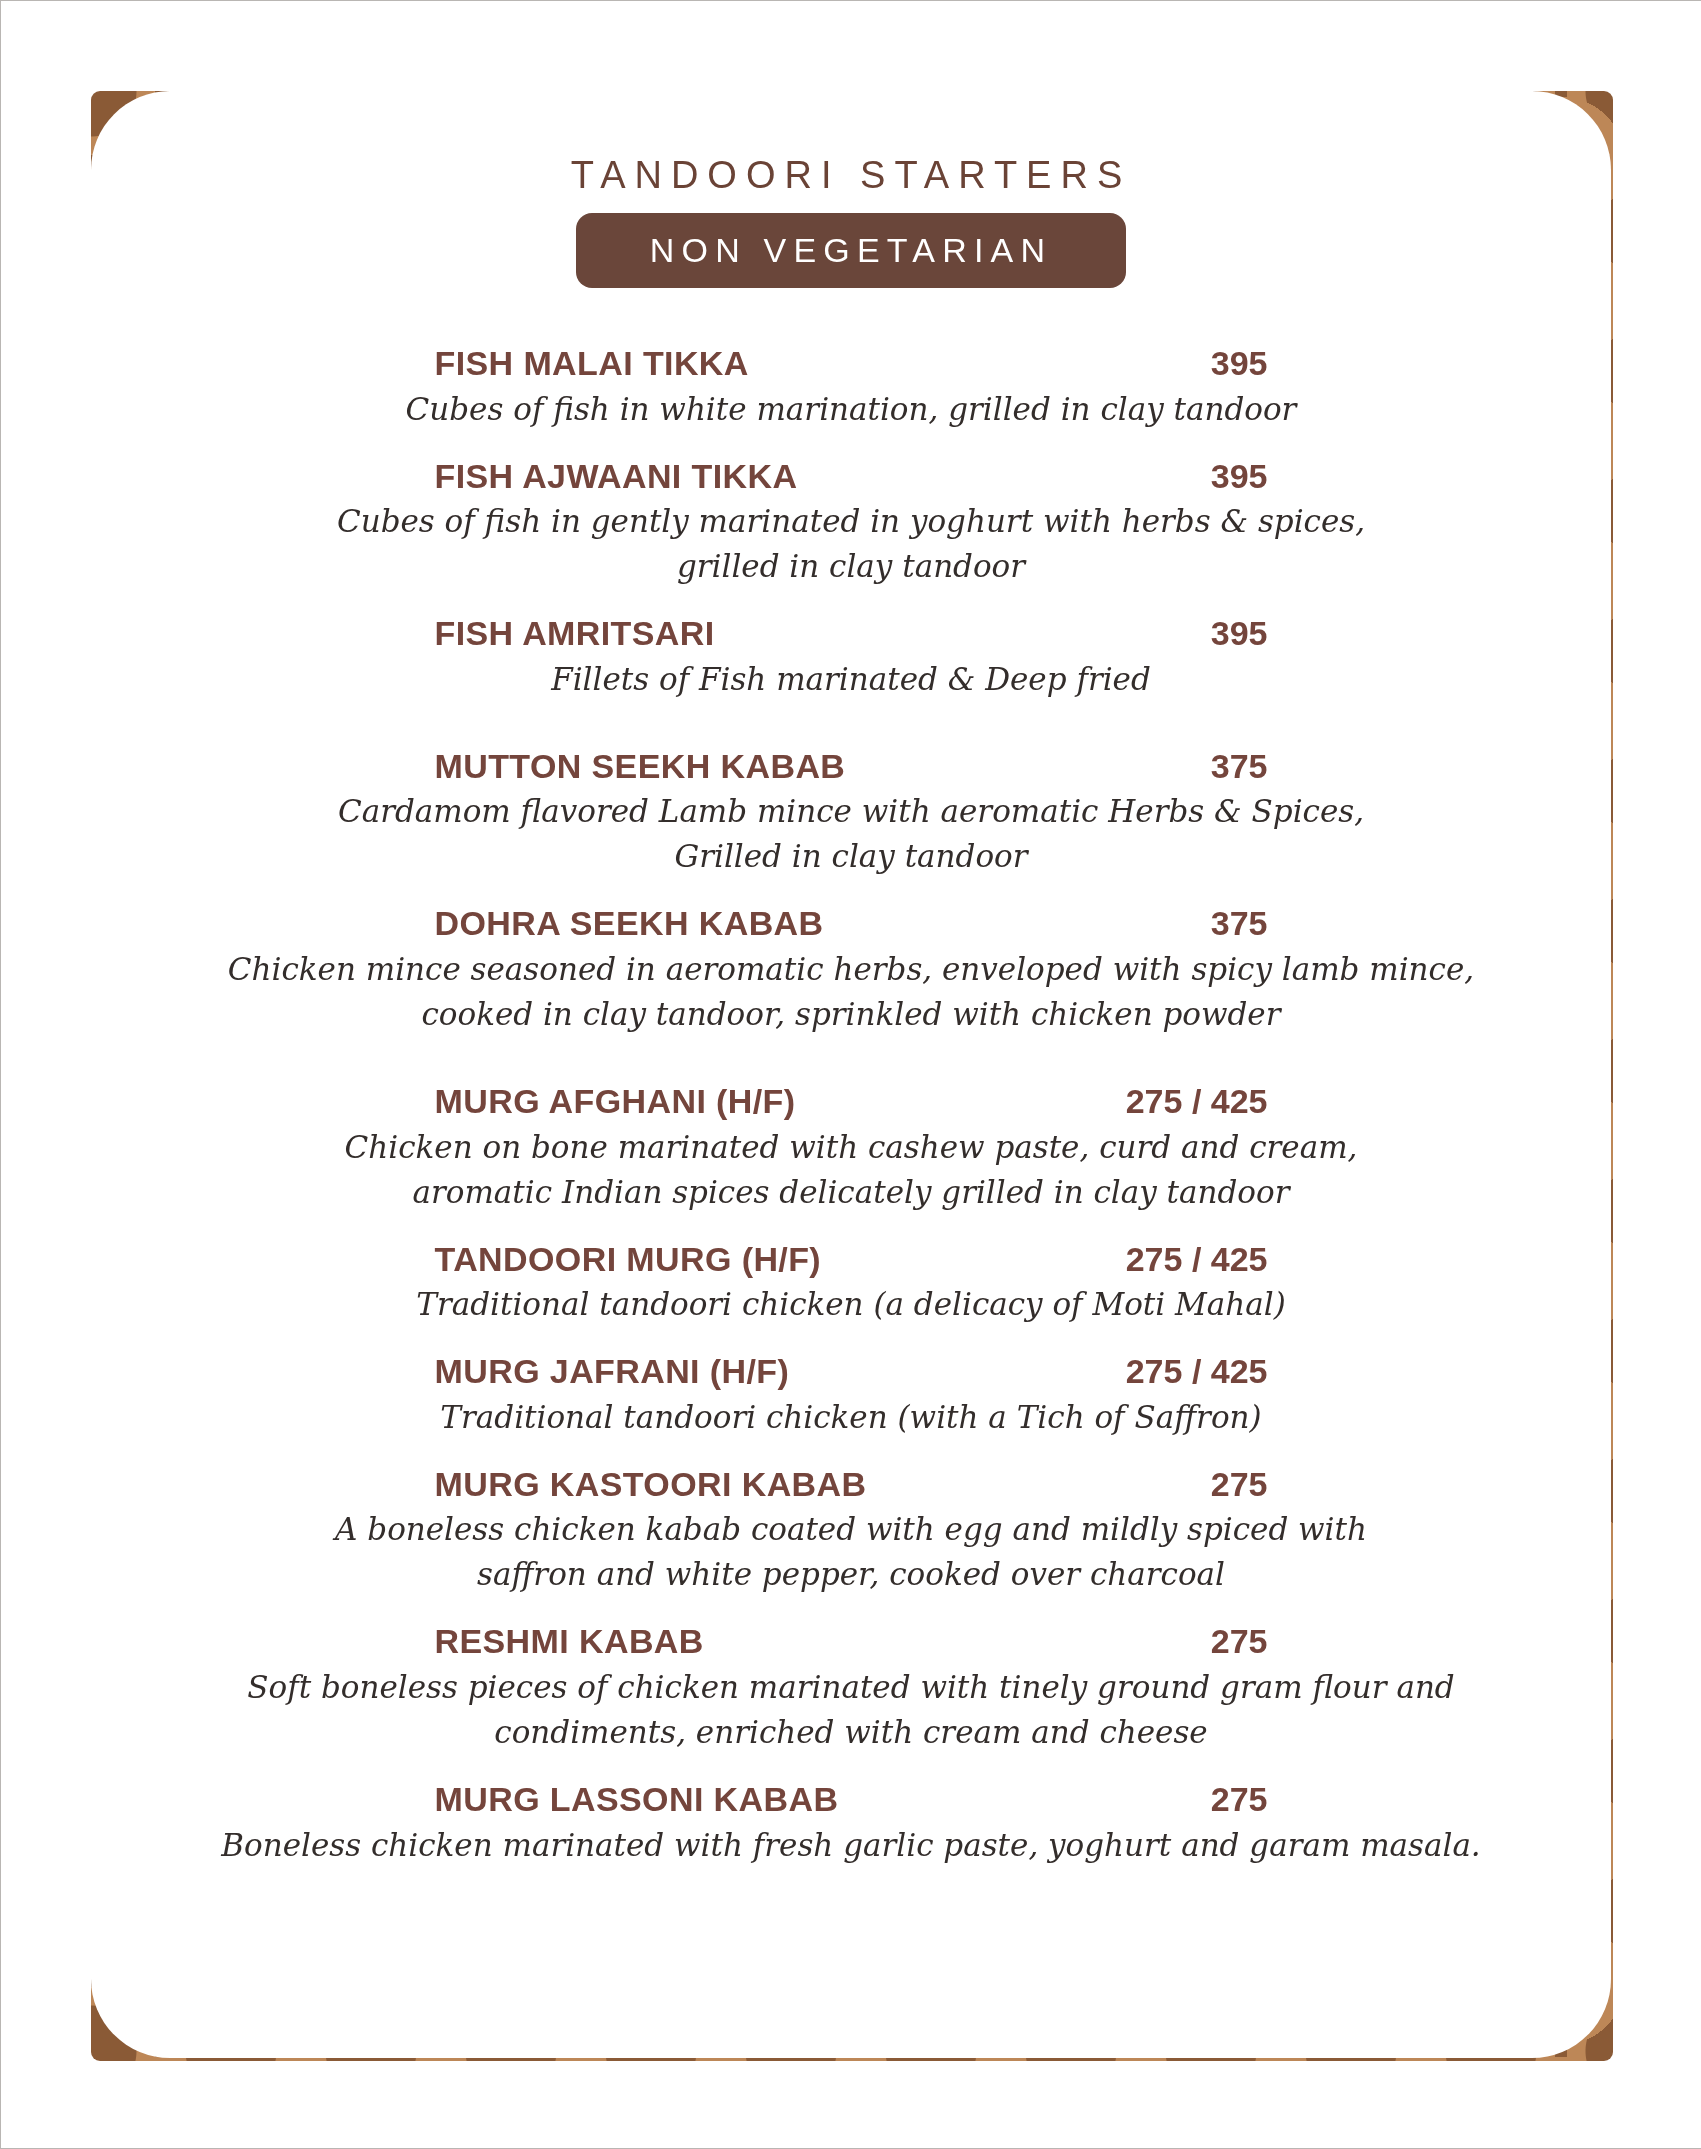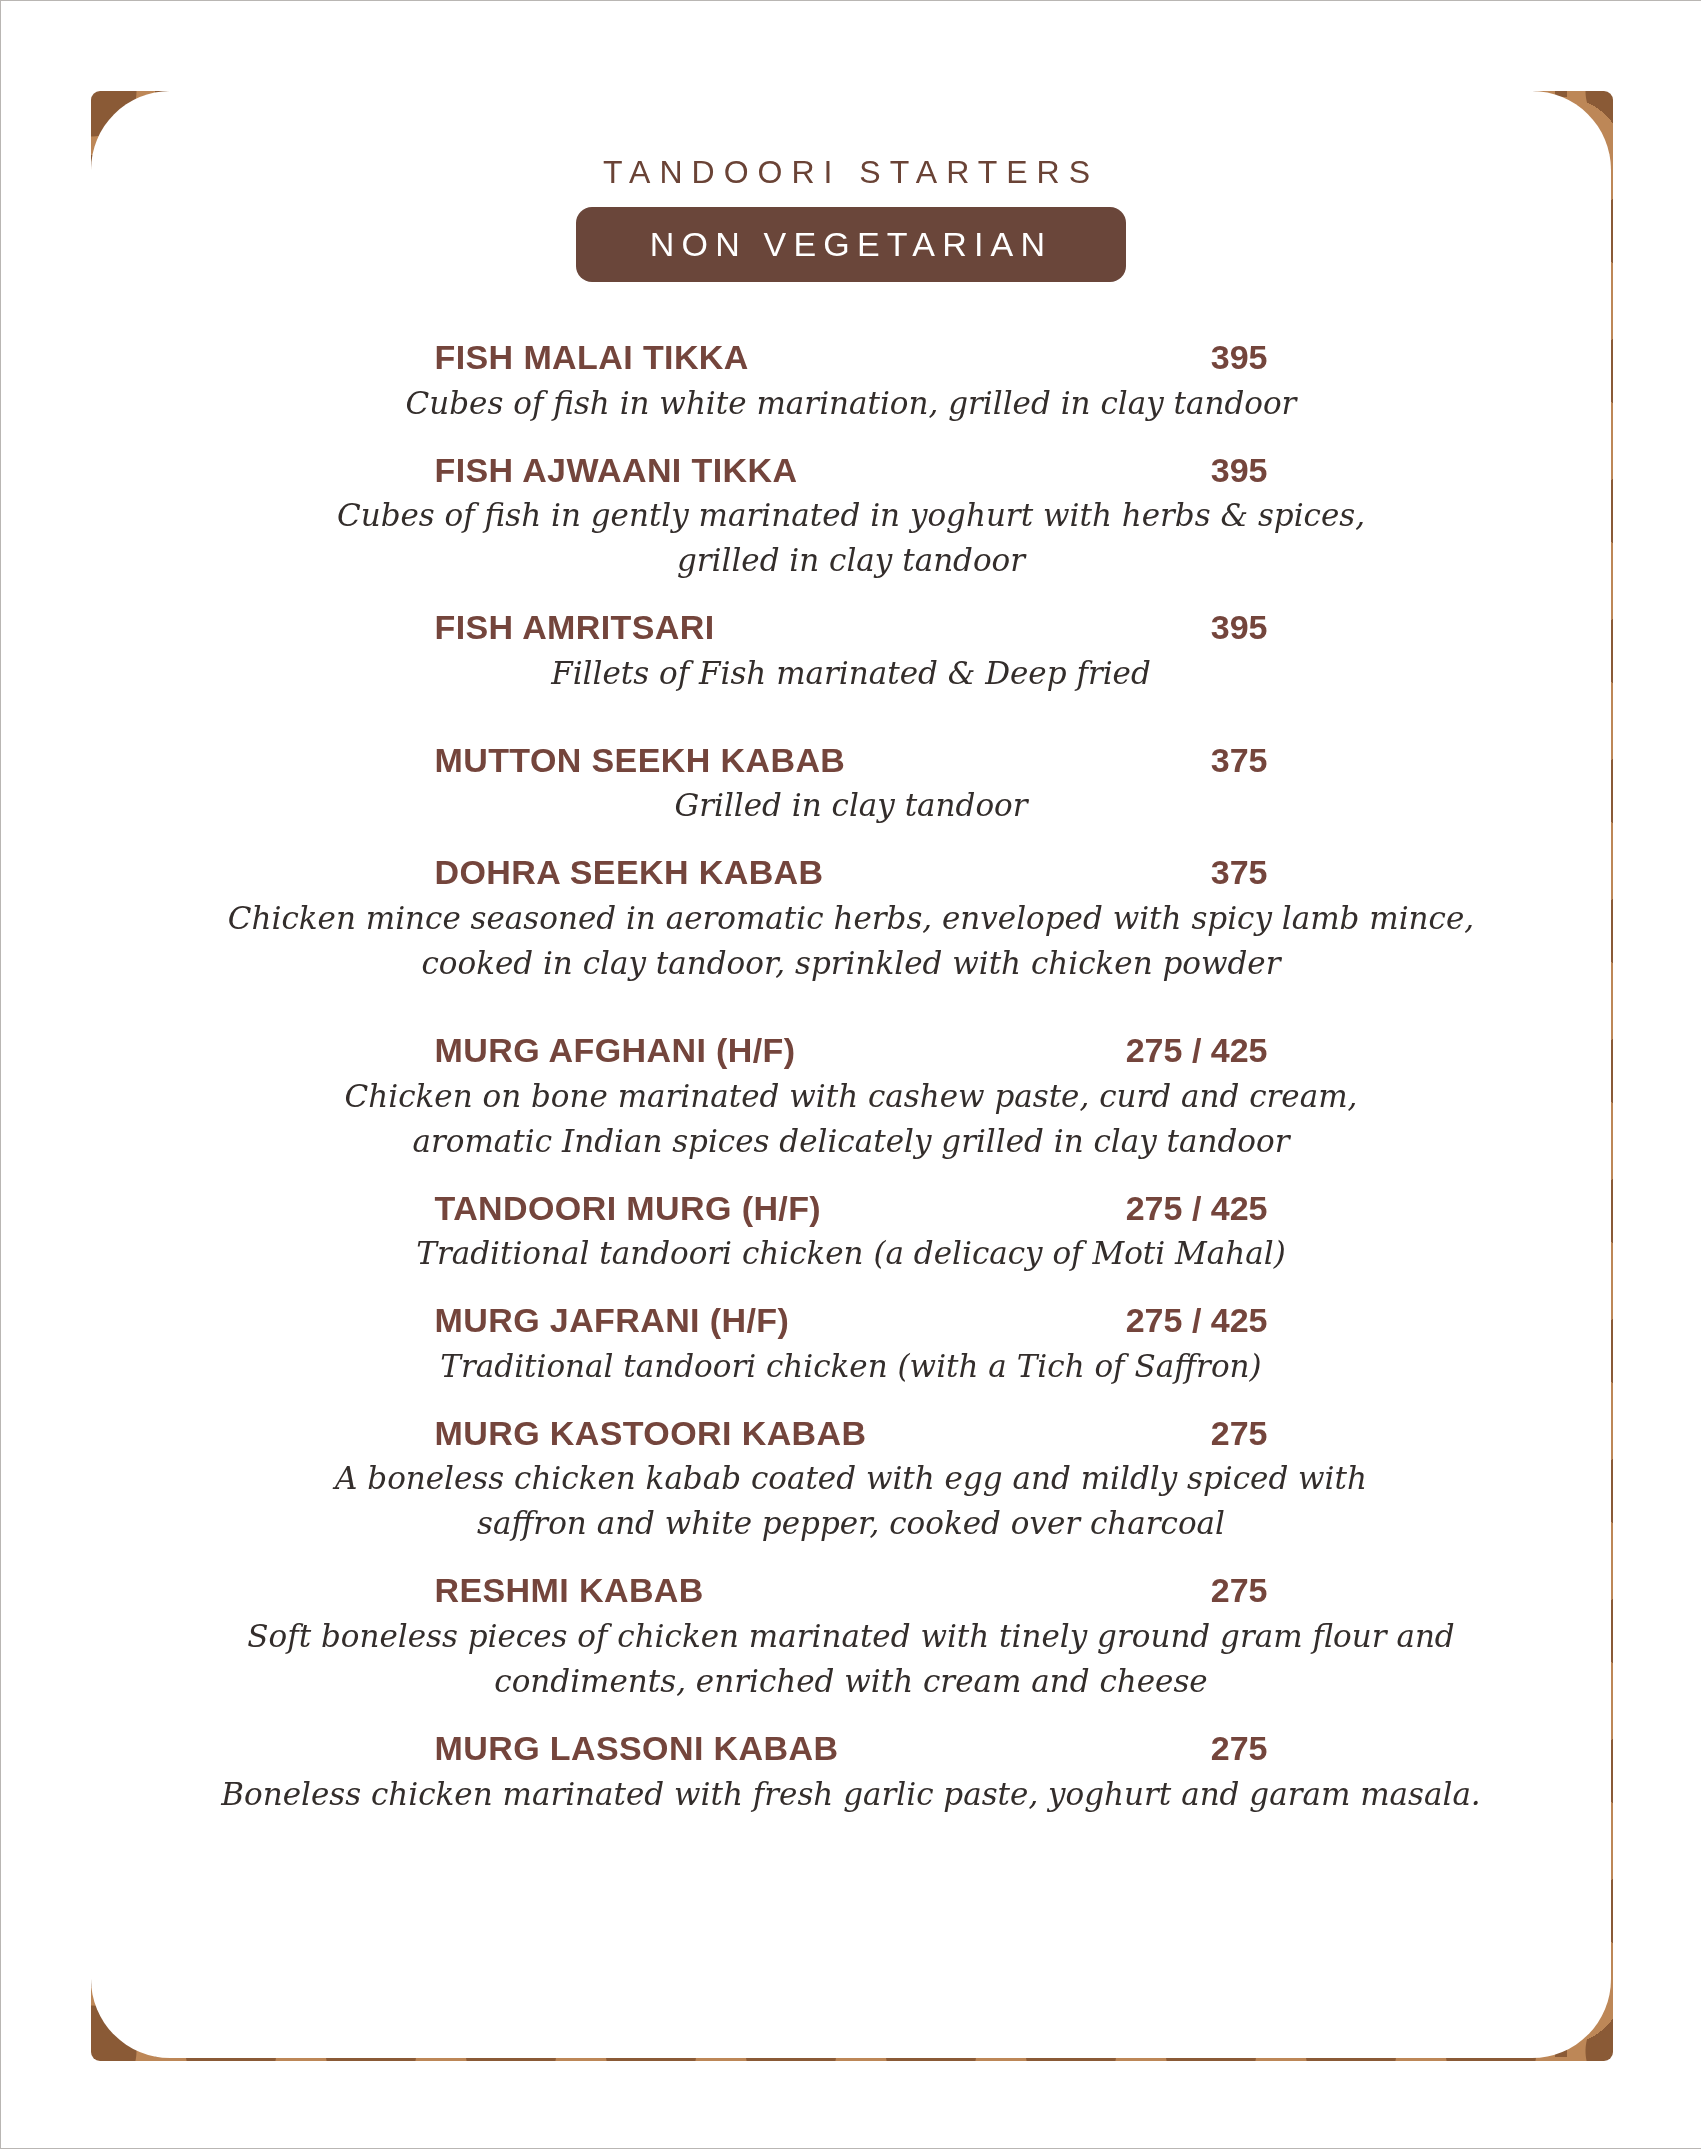--- a/index.html
+++ b/index.html
@@ -32,21 +32,21 @@
   
   .card {
     position:absolute; inset:90px;
     background:#ffffff;
     border-radius:79px;
     text-align:center;
     box-sizing:border-box;
     padding:63px 18px 0 18px;
   }
   .title {
-    font-size:32px;
+    font-size:38px;
     letter-spacing:9px;
     font-weight:400;
     color:var(--title-color);
     white-space:nowrap;
   }
   .badge {
     display:inline-block;
     margin-top:16px;
     background:var(--badge-bg);
     color:var(--badge-text);
@@ -128,20 +128,21 @@
           <div class="item-desc">
             <div class="desc-line">Fillets of Fish marinated &amp; Deep fried</div>
           </div>
         </div>
         <div class="menu-item">
           <div class="item-row">
             <span class="item-name">MUTTON SEEKH KABAB</span>
             <span class="item-price">375</span>
           </div>
           <div class="item-desc">
+            <div class="desc-line">Cardamom flavored Lamb mince with aeromatic Herbs &amp; Spices,</div>
             <div class="desc-line">Grilled in clay tandoor</div>
           </div>
         </div>
         <div class="menu-item">
           <div class="item-row">
             <span class="item-name">DOHRA SEEKH KABAB</span>
             <span class="item-price">375</span>
           </div>
           <div class="item-desc">
             <div class="desc-line">Chicken mince seasoned in aeromatic herbs, enveloped with spicy lamb mince,</div>

